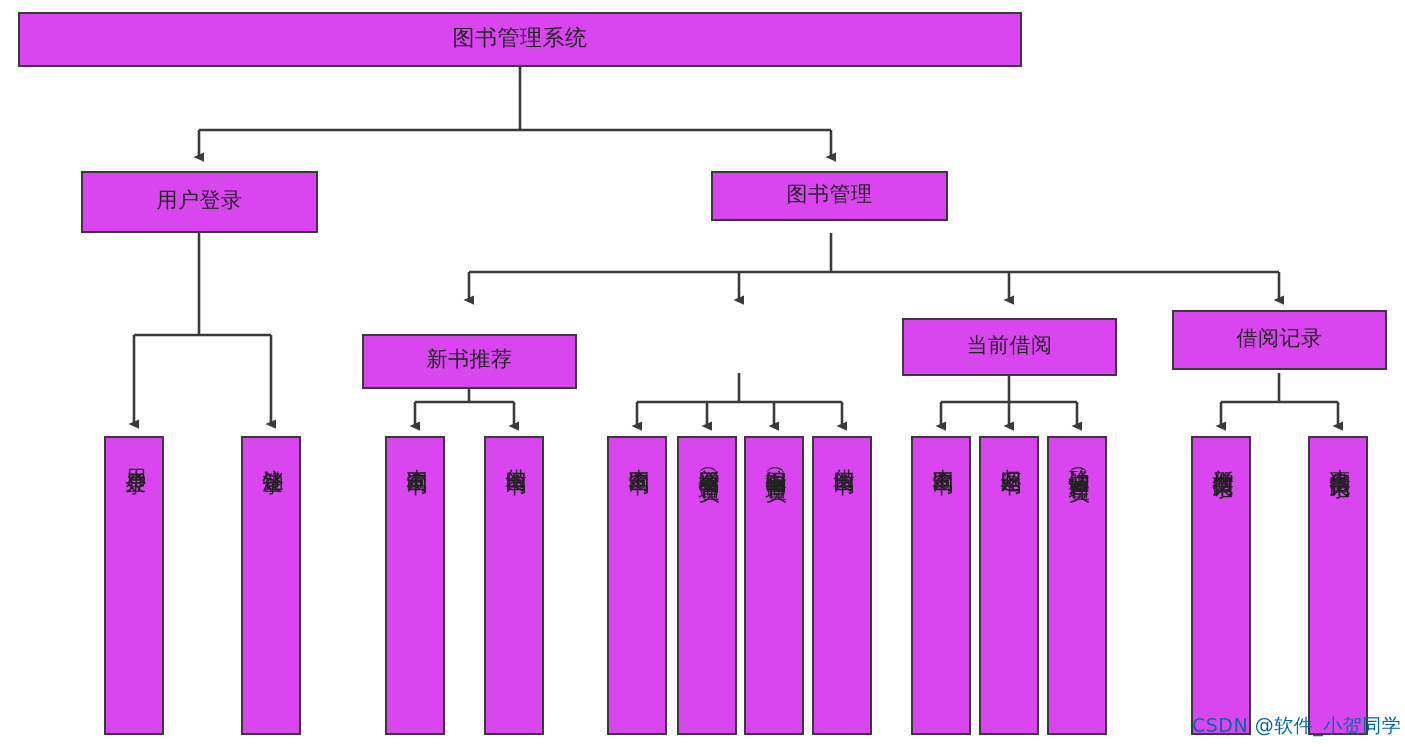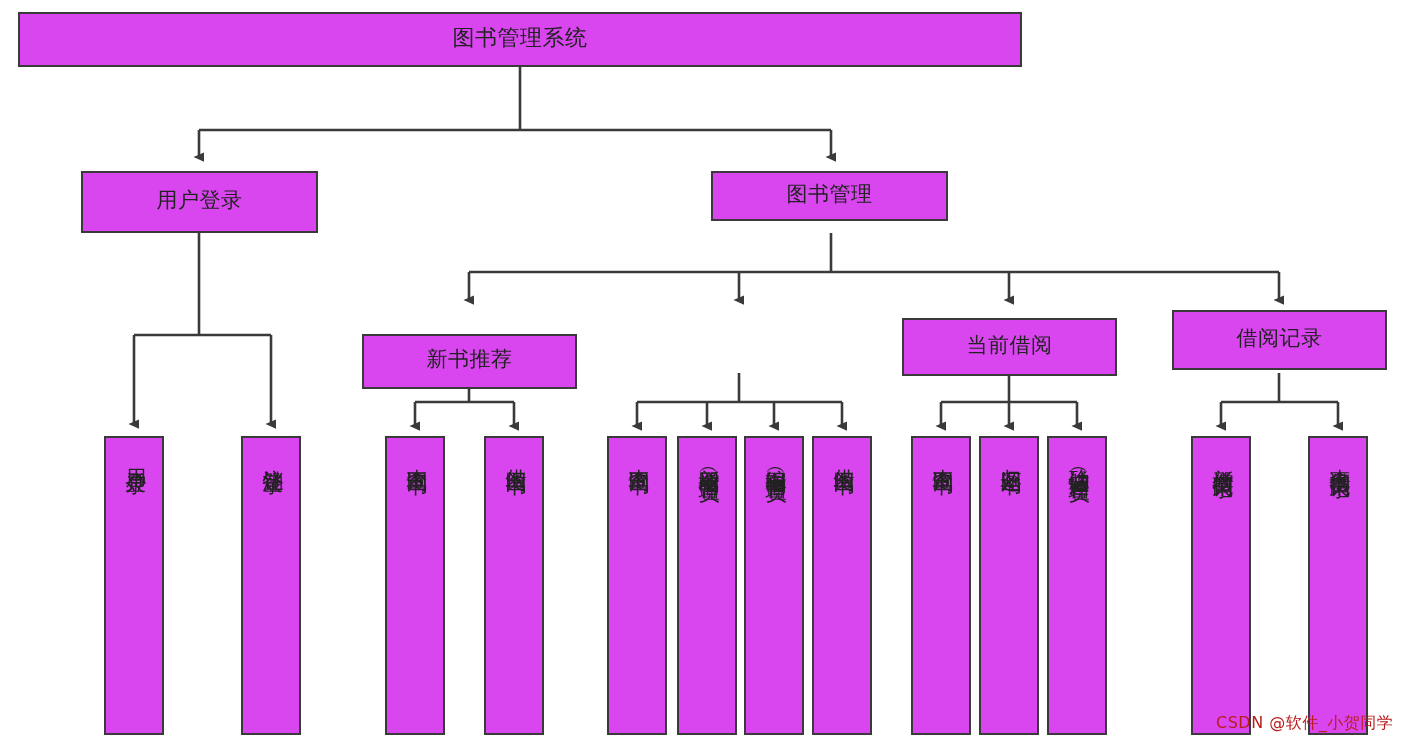--- a/index.html
+++ b/index.html
@@ -59,26 +59,25 @@
     line-height: 1.05;
     letter-spacing: 2px;
     text-align: left;
   }
   .node.root .node-label { font-size: 22px; }
 
   .watermark {
     position: absolute;
     left: 1192px;
     top: 713px;
-    font-size: 16px;
-    color: #b91c1c;
+    font-size: 19px;
+    color: #0369a1;
     white-space: nowrap;
     z-index: 5;
     letter-spacing: 0.5px;
-    padding-left: 24px;
   }
 </style>
 </head>
 <body>
 
 <div id="canvas">
 
   <svg id="wires" viewBox="0 0 1405 747">
     <defs>
       <marker id="arrow" markerWidth="12" markerHeight="12" refX="5.2" refY="5.5" orient="auto" markerUnits="userSpaceOnUse">

